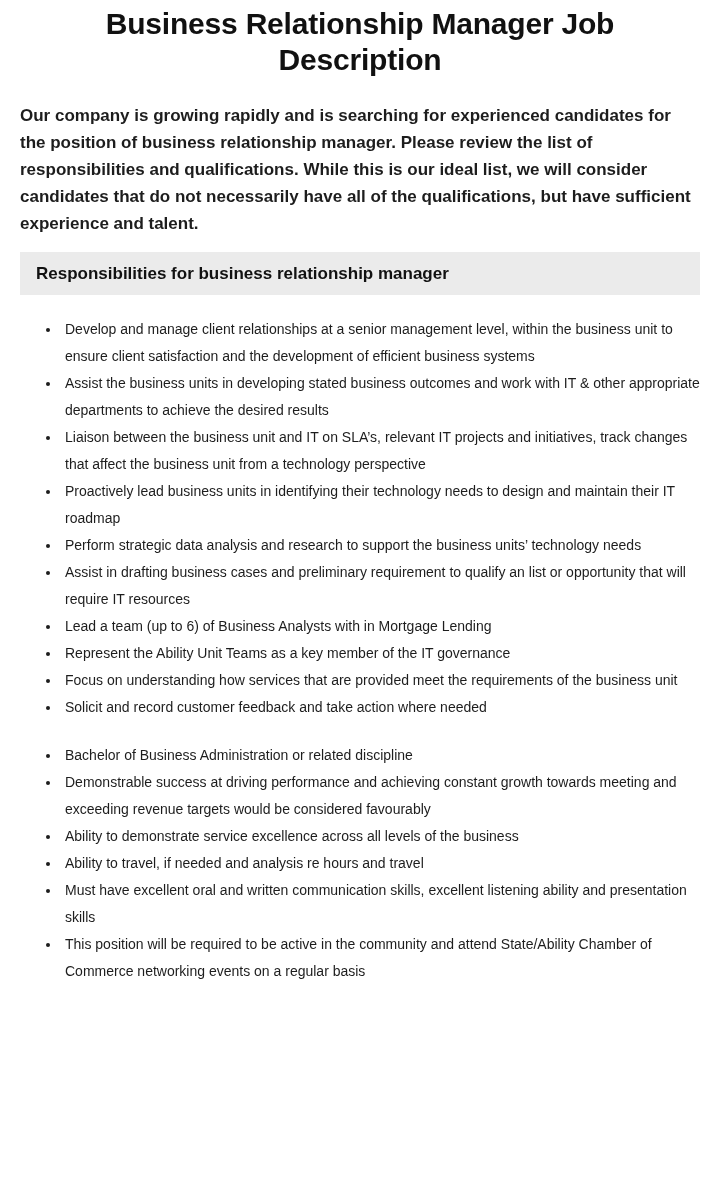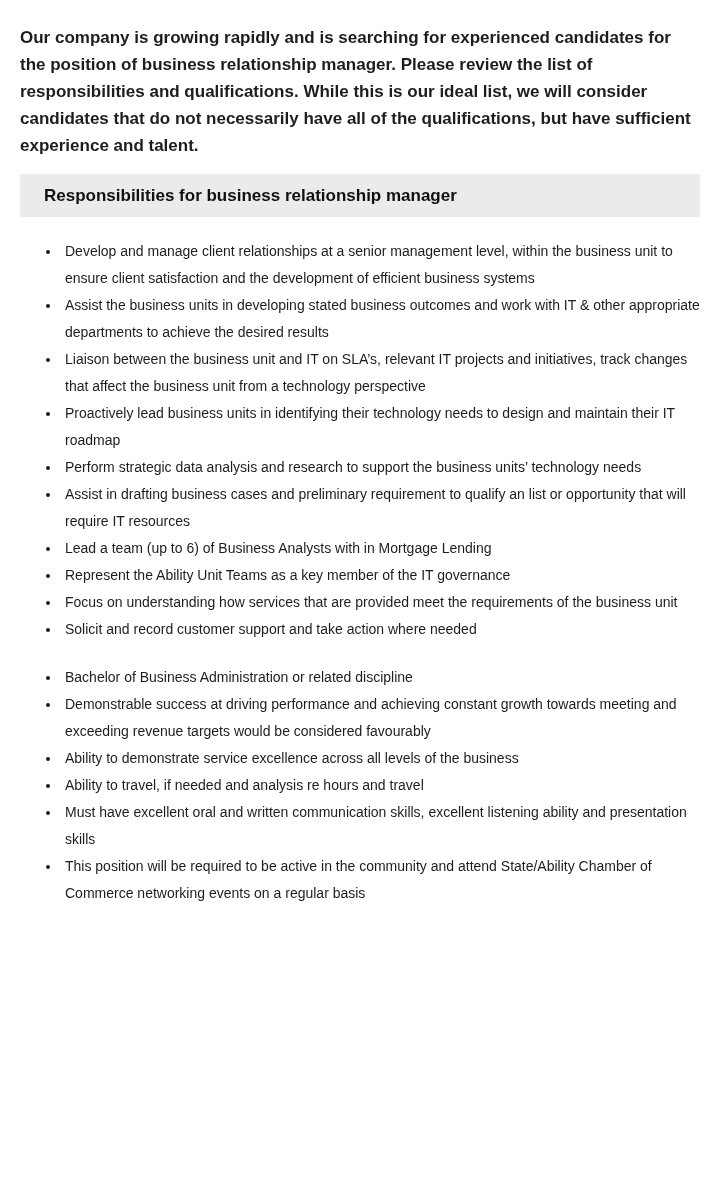--- a/index.html
+++ b/index.html
@@ -31,21 +31,21 @@
     line-height: 27px;
     margin-top: 24px;
     color: #1d1d1d;
     font-weight: bold;
   }
   .section-header {
     background: #ebebeb;
     font-size: 17px;
     line-height: 19px;
     font-weight: 700;
-    padding: 12px 24px;
+    padding: 12px 16px;
     margin-top: 15px;
     color: #111111;
   }
   .bullets {
     margin-top: 21px;
     padding-left: 41px;
     list-style: disc outside;
   }
   .bullets li {
     font-size: 14px;
@@ -57,36 +57,37 @@
     font-size: 14px;
     color: #1d1d1d;
   }
   section { display: block; }
 </style>
 </head>
 <body>
 
 <div class="page">
 
+  <h1 class="title">Business Relationship Manager Job Description</h1>
 
   <p class="intro">Our company is growing rapidly and is searching for experienced candidates for the position of business relationship manager. Please review the list of responsibilities and qualifications. While this is our ideal list, we will consider candidates that do not necessarily have all of the qualifications, but have sufficient experience and talent.</p>
 
   <section>
     <div class="section-header">Responsibilities for business relationship manager</div>
     <ul class="bullets">
         <li>Develop and manage client relationships at a senior management level, within the business unit to ensure client satisfaction and the development of efficient business systems</li>
         <li>Assist the business units in developing stated business outcomes and work with IT &amp; other appropriate departments to achieve the desired results</li>
         <li>Liaison between the business unit and IT on SLA’s, relevant IT projects and initiatives, track changes that affect the business unit from a technology perspective</li>
         <li>Proactively lead business units in identifying their technology needs to design and maintain their IT roadmap</li>
         <li>Perform strategic data analysis and research to support the business units’ technology needs</li>
         <li>Assist in drafting business cases and preliminary requirement to qualify an list or opportunity that will require IT resources</li>
         <li>Lead a team (up to 6) of Business Analysts with in Mortgage Lending</li>
         <li>Represent the Ability Unit Teams as a key member of the IT governance</li>
         <li>Focus on understanding how services that are provided meet the requirements of the business unit</li>
-        <li>Solicit and record customer support and take action where needed</li>
+        <li>Solicit and record customer feedback and take action where needed</li>
       </ul>
   </section>
 
   <section>
     <ul class="bullets">
         <li>Bachelor of Business Administration or related discipline</li>
         <li>Demonstrable success at driving performance and achieving constant growth towards meeting and exceeding revenue targets would be considered favourably</li>
         <li>Ability to demonstrate service excellence across all levels of the business</li>
         <li>Ability to travel, if needed and analysis re hours and travel</li>
         <li>Must have excellent oral and written communication skills, excellent listening ability and presentation skills</li>

